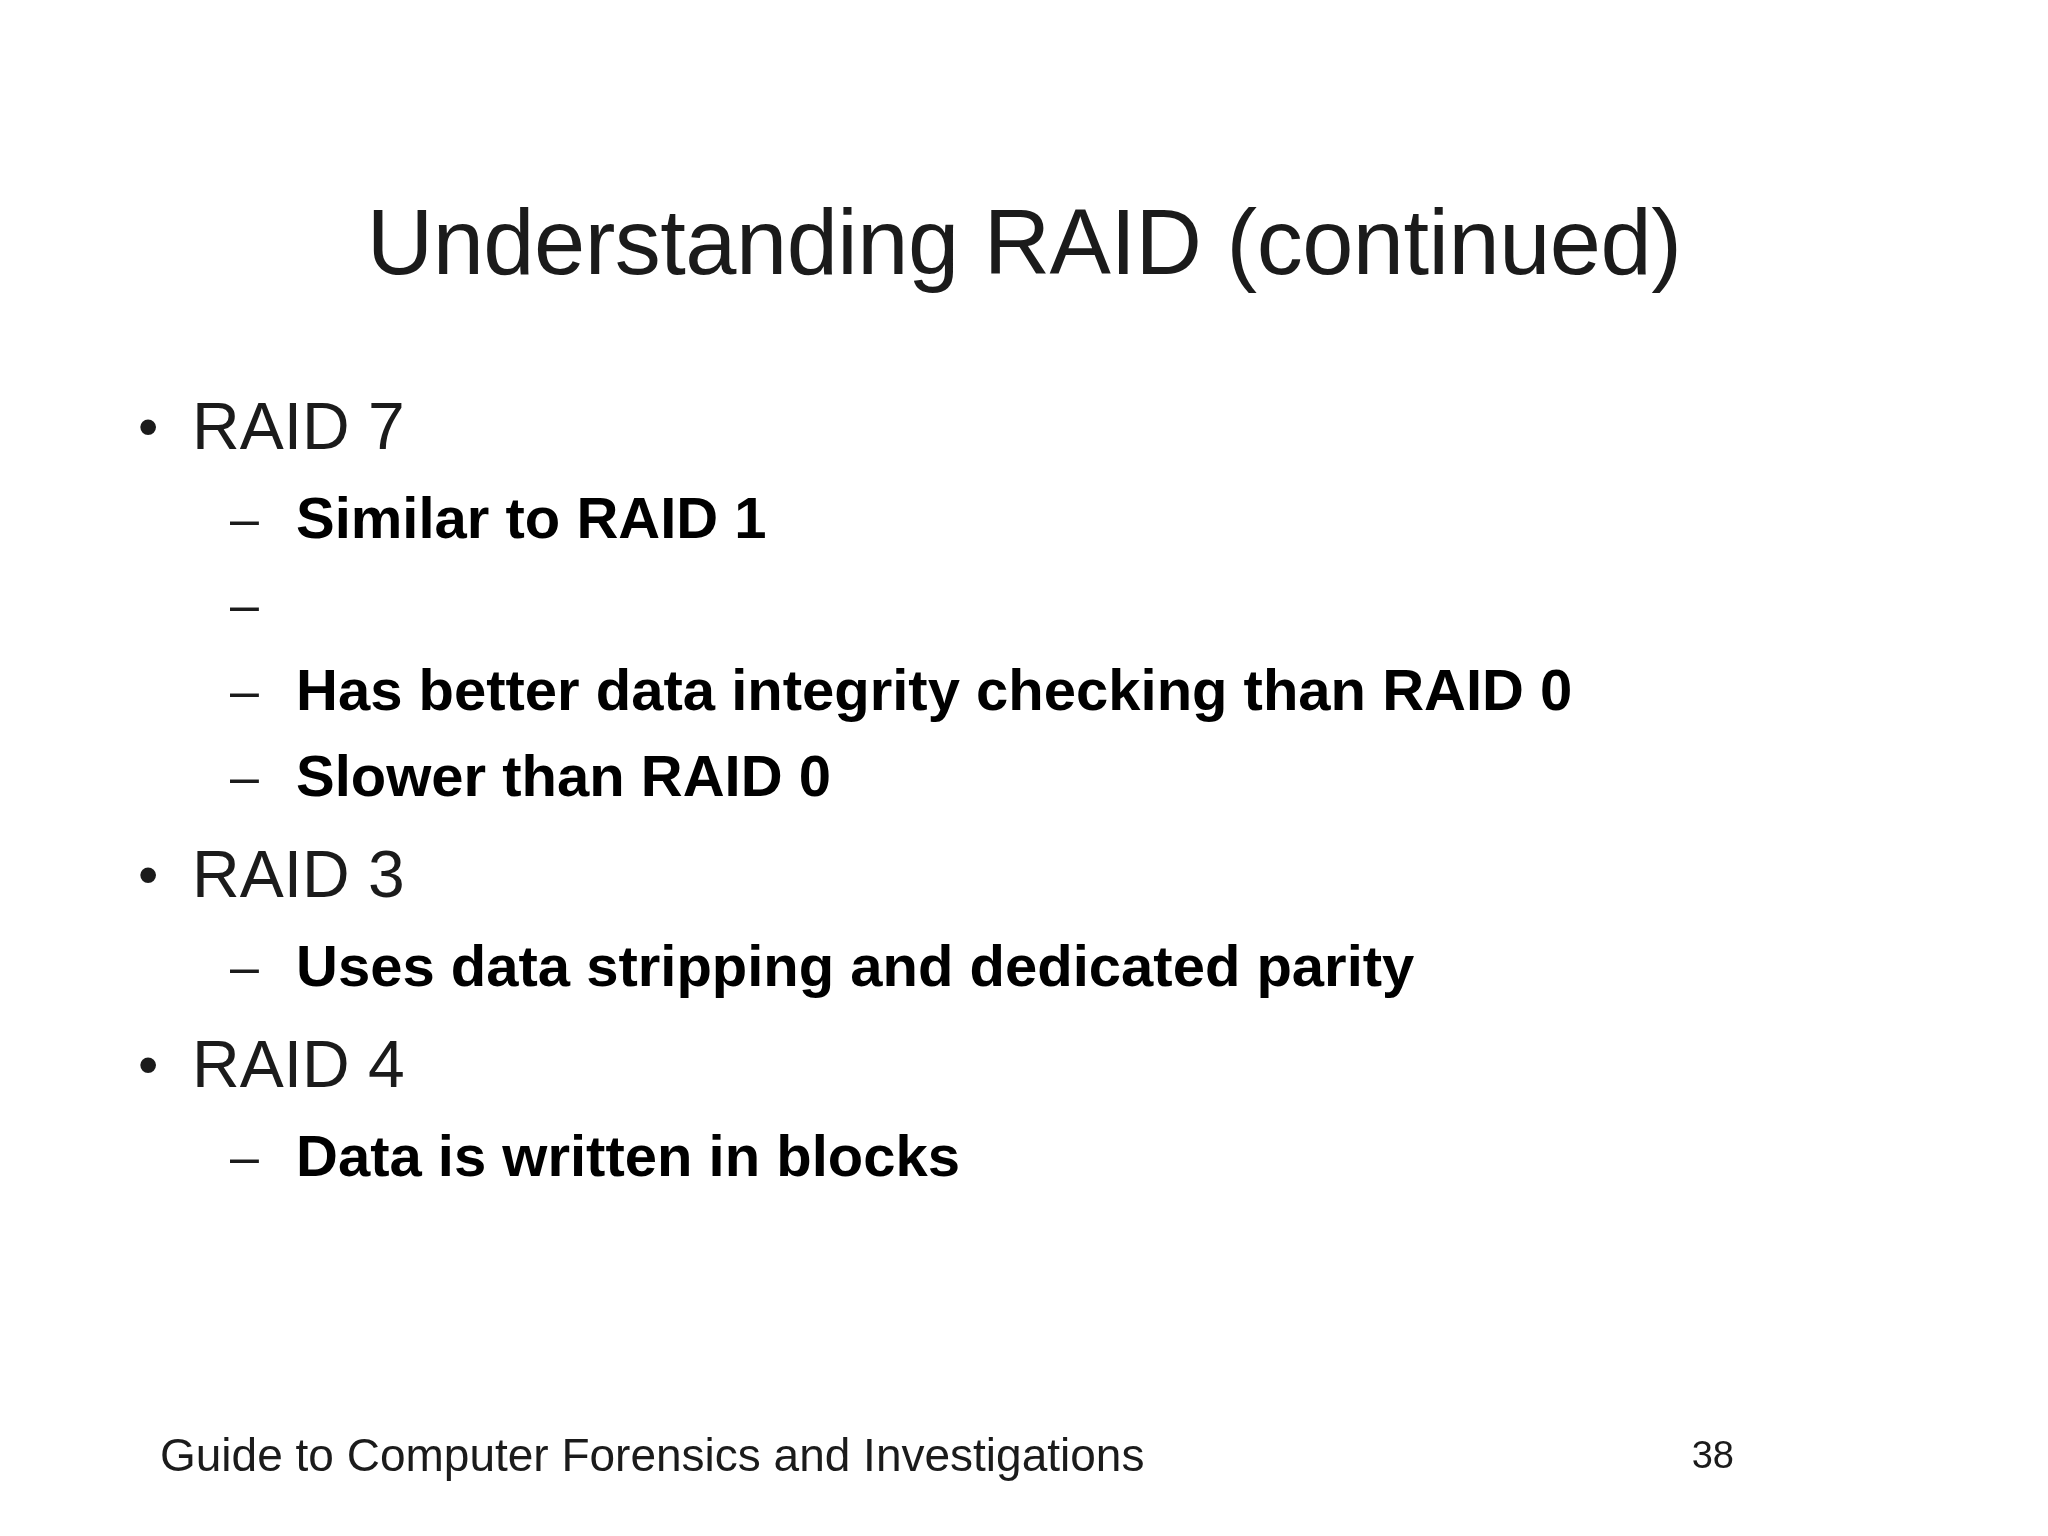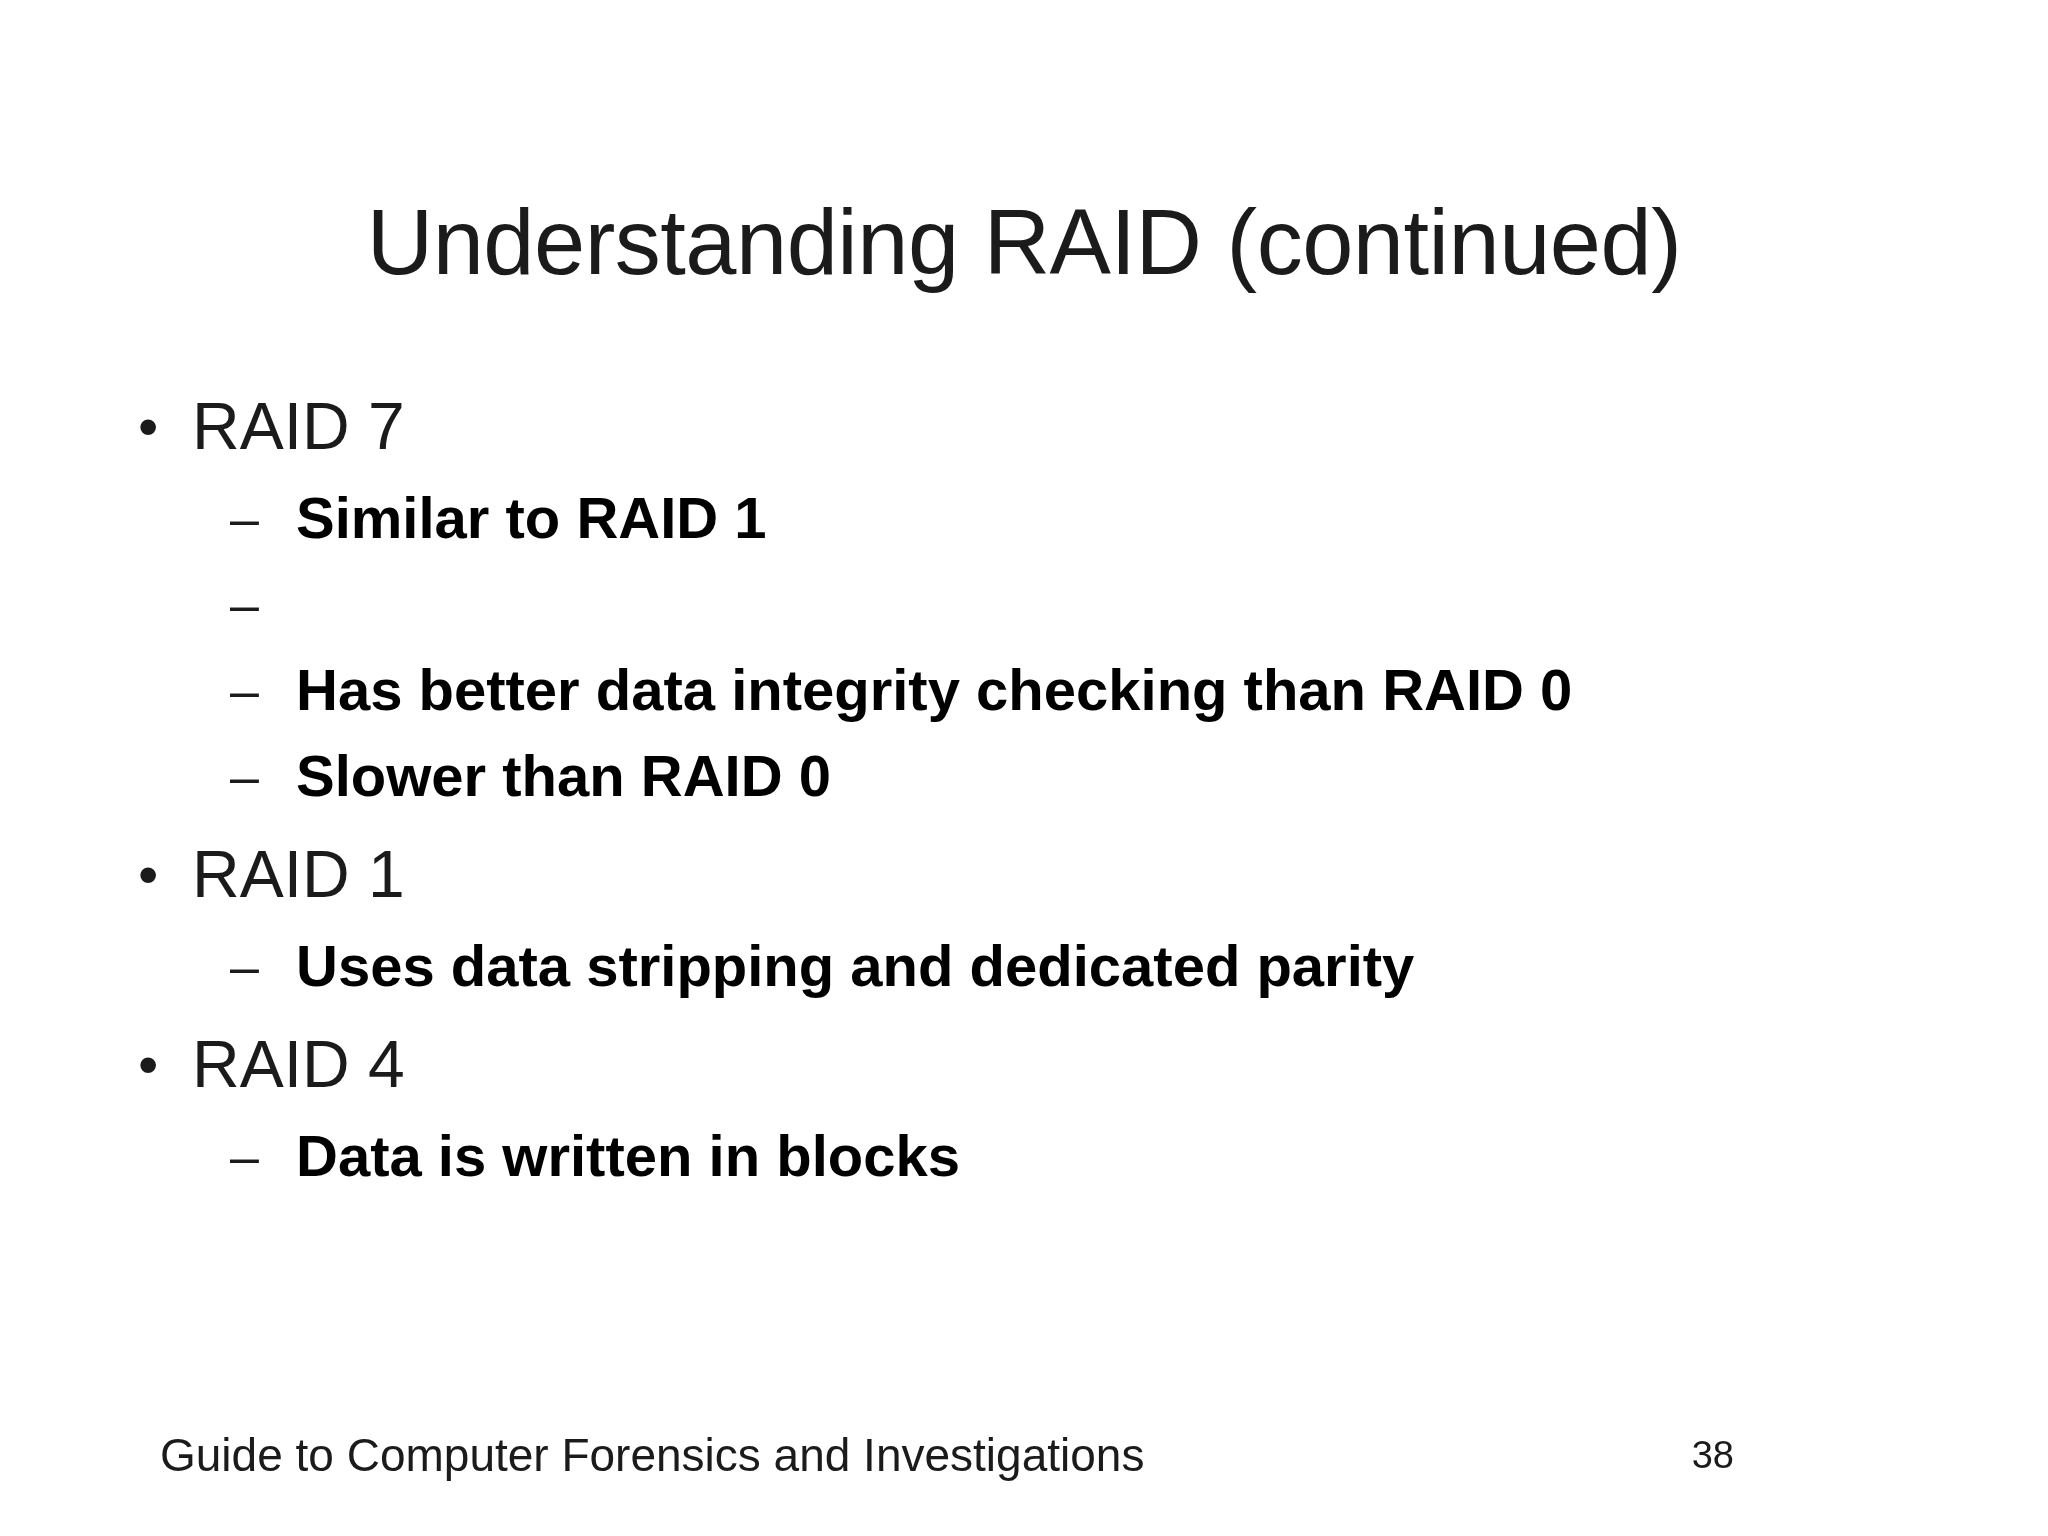--- a/index.html
+++ b/index.html
@@ -143,21 +143,21 @@
       </div>
       <div class="bullet-row lvl2">
         <span class="marker">–</span>
         <span class="text">Slower than RAID 0</span>
       </div>
     </div>
 
     <div class="group">
       <div class="bullet-row lvl1">
         <span class="marker">•</span>
-        <span class="text">RAID 1</span>
+        <span class="text">RAID 3</span>
       </div>
       <div class="bullet-row lvl2">
         <span class="marker">–</span>
         <span class="text">Uses data stripping and dedicated parity</span>
       </div>
     </div>
 
     <div class="group">
       <div class="bullet-row lvl1">
         <span class="marker">•</span>

